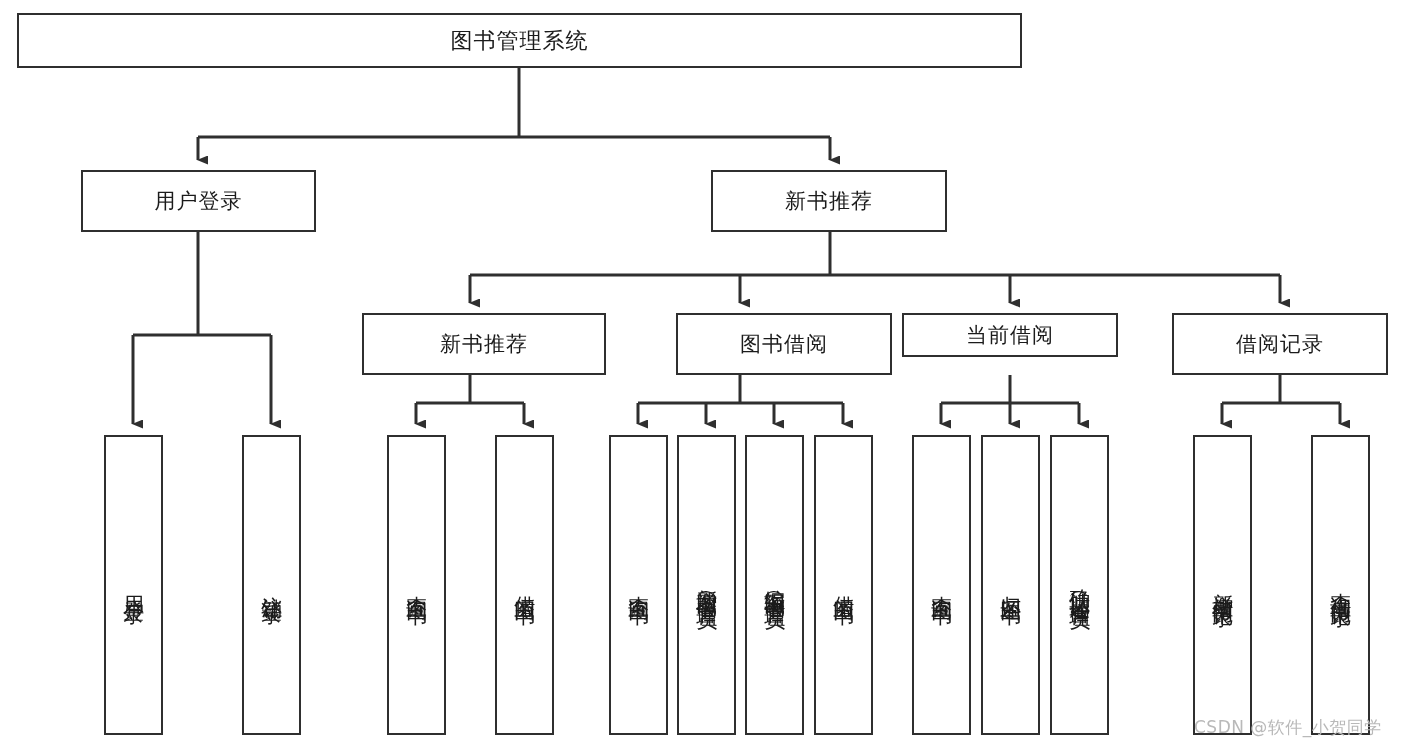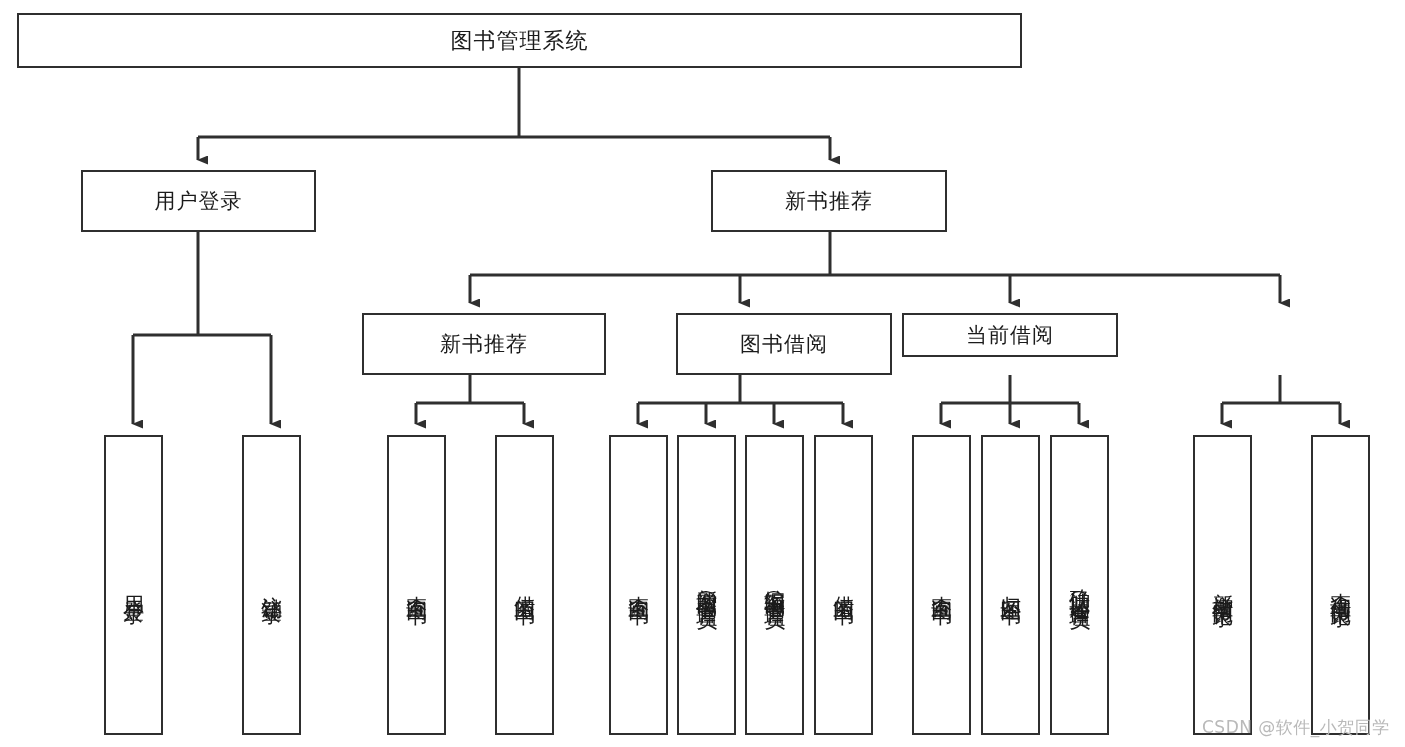--- a/index.html
+++ b/index.html
@@ -62,21 +62,20 @@
     white-space: nowrap;
     max-height: 280px;
   }
   .watermark {
     position: absolute;
     font-size: 17px;
     color: #b9b9b9;
     white-space: nowrap;
     z-index: 5;
     letter-spacing: 0.5px;
-    padding-left: 8px;
   }
 </style>
 </head>
 <body>
 
 <div id="canvas">
 
   <svg class="edges" viewBox="0 0 1405 747">
     <defs>
       <marker id="arrow" markerWidth="9" markerHeight="11" refX="4.5" refY="10" orient="auto" markerUnits="userSpaceOnUse">
@@ -140,20 +139,23 @@
 
   <div class="node horizontal" style="left:362px; top:313px; width:244px; height:62px;">
     <span class="node-label">新书推荐</span>
   </div>
   <div class="node horizontal" style="left:632px; top:313px; width:216px; height:62px;margin-left:44px;">
     <span class="node-label">图书借阅</span>
   </div>
   <div class="node horizontal" style="left:902px; top:313px; width:216px; height:44px;">
     <span class="node-label">当前借阅</span>
   </div>
+  <div class="node horizontal" style="left:1172px; top:313px; width:216px; height:62px;">
+    <span class="node-label">借阅记录</span>
+  </div>
 
   <div class="node vertical" style="left:104px; top:435px; width:59px; height:300px;">
     <span class="node-label">用户登录</span>
   </div>
   <div class="node vertical" style="left:242px; top:435px; width:59px; height:300px;">
     <span class="node-label">注销登录</span>
   </div>
 
   <div class="node vertical" style="left:387px; top:435px; width:59px; height:300px;">
     <span class="node-label">查询图书</span>

